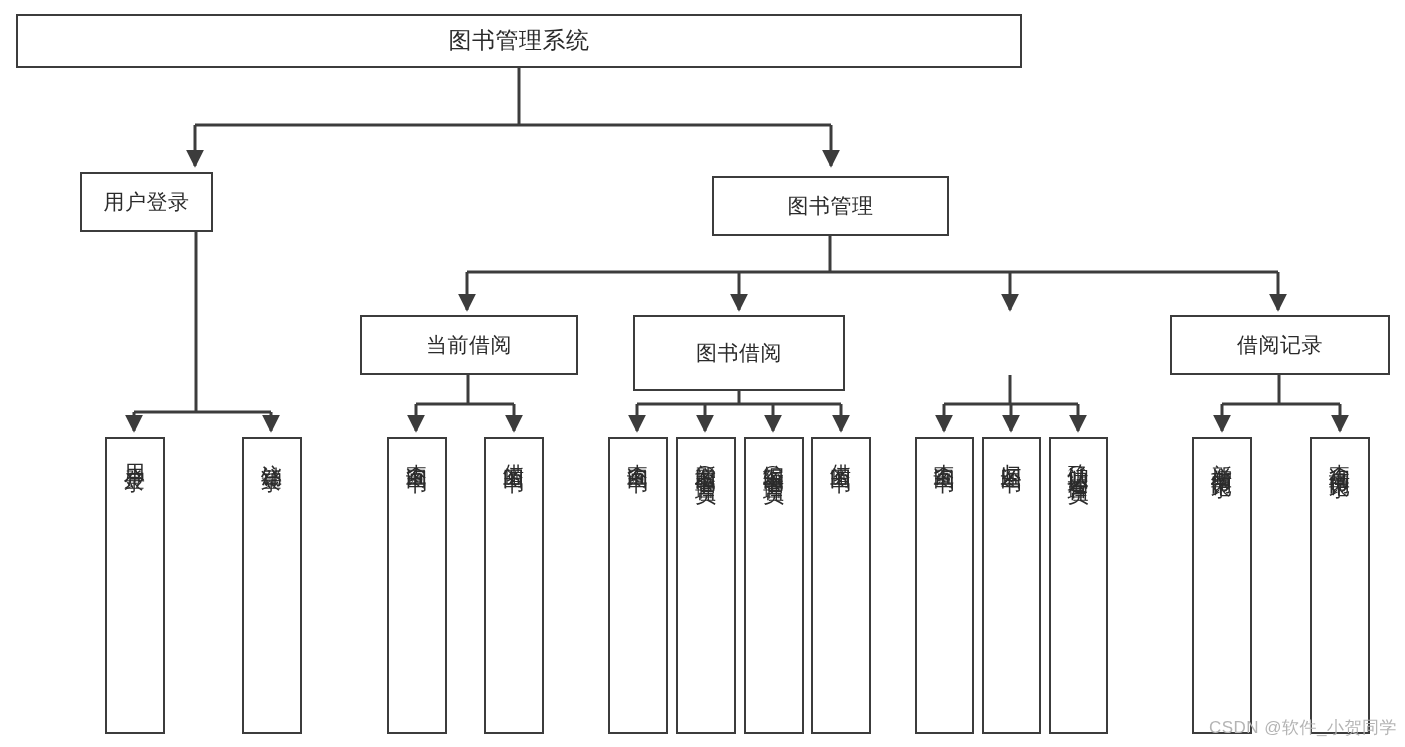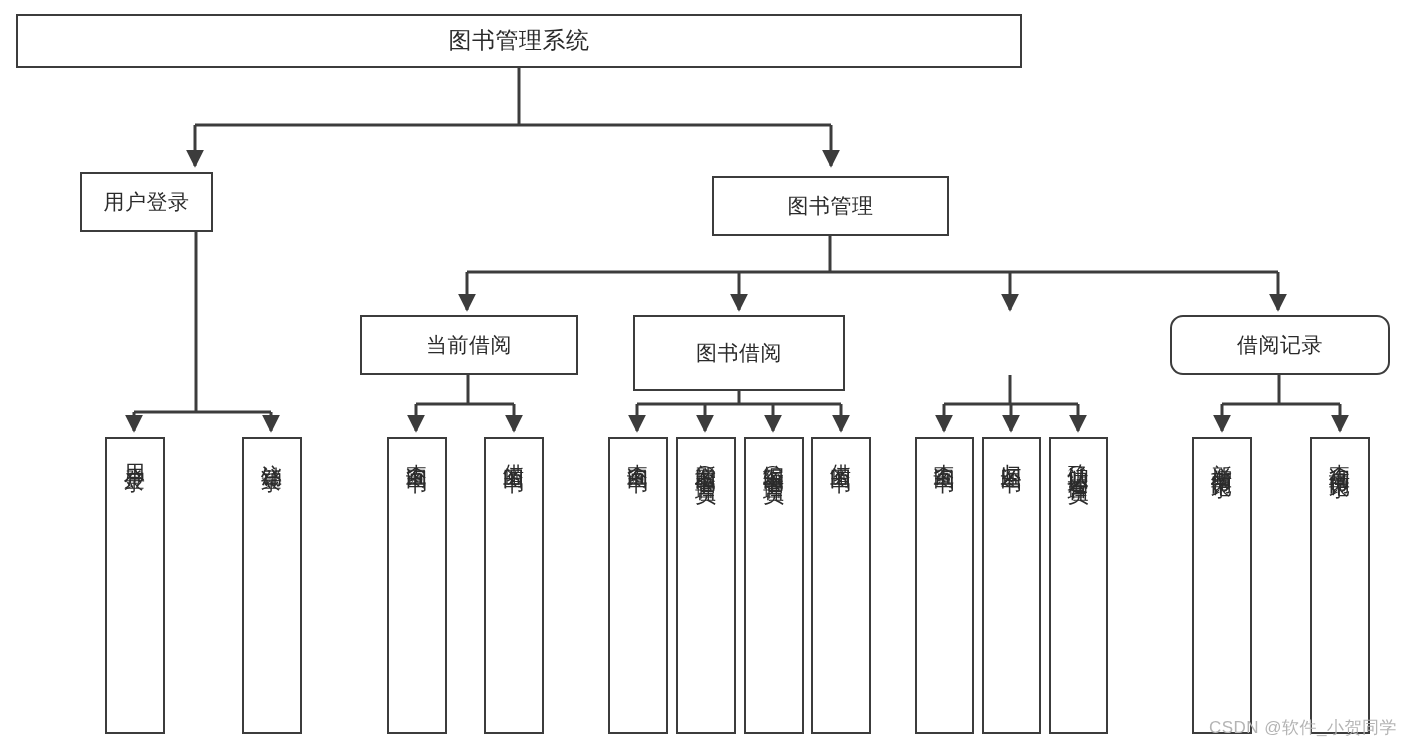--- a/index.html
+++ b/index.html
@@ -142,21 +142,21 @@
   <div class="node branch" style="left:712px; top:176px; width:237px; height:60px;">
     <span class="label">图书管理</span>
   </div>
 
   <div class="node branch" style="left:360px; top:315px; width:218px; height:60px;">
     <span class="label">当前借阅</span>
   </div>
   <div class="node branch" style="left:633px; top:315px; width:212px; height:76px;">
     <span class="label">图书借阅</span>
   </div>
-  <div class="node branch" style="left:1170px; top:315px; width:220px; height:60px;border-radius:13px;">
+  <div class="node branch" style="left:1170px; top:315px; width:220px; height:60px;">
     <span class="label">借阅记录</span>
   </div>
 
   <div class="node leaf" style="left:105px; top:437px; width:60px; height:297px;">
     <span class="label">用户登录</span>
   </div>
   <div class="node leaf" style="left:242px; top:437px; width:60px; height:297px;">
     <span class="label">注销登录</span>
   </div>
 

